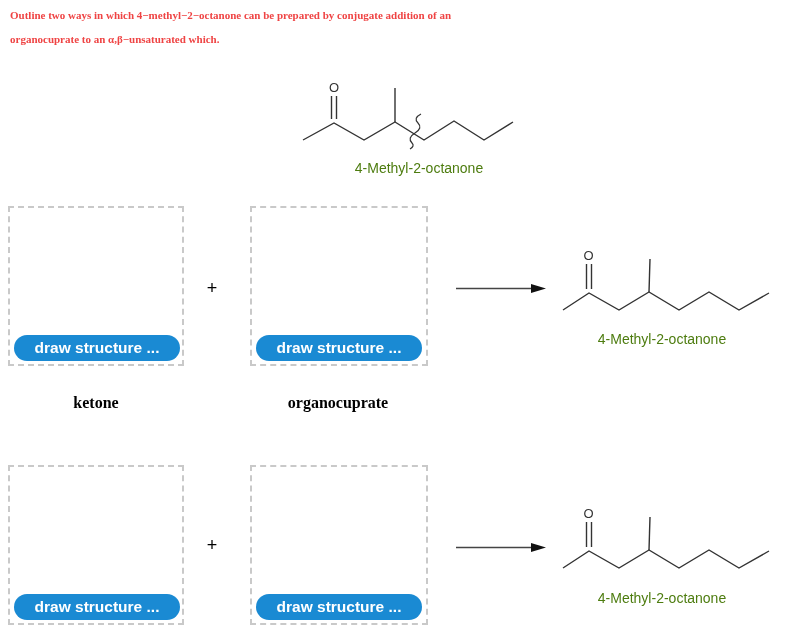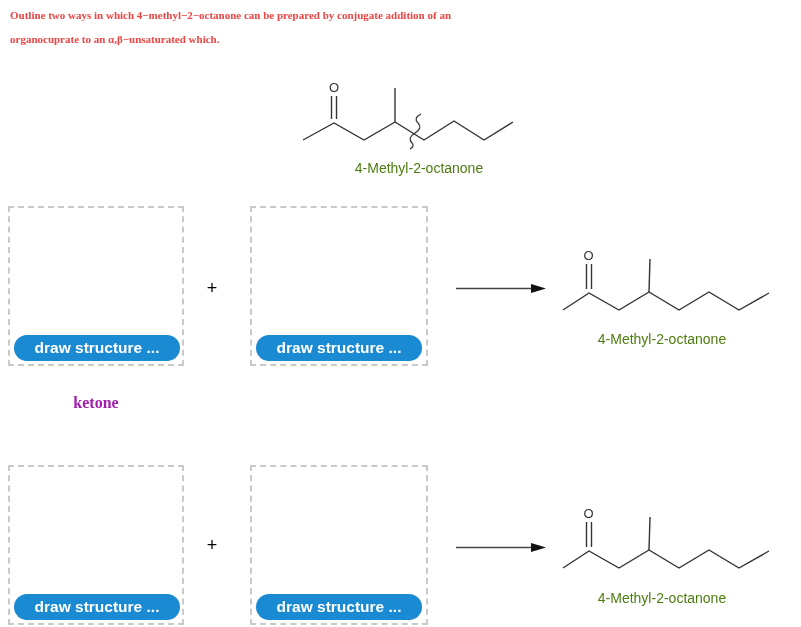--- a/index.html
+++ b/index.html
@@ -36,21 +36,21 @@
     cursor:pointer; padding:0;
   }
   .plus {
     width:24px; text-align:center;
     font-family:"Liberation Sans", sans-serif;
     font-size:18px; font-weight:400; color:#000; line-height:20px;
   }
   .caption {
     font-family:"Liberation Serif", serif;
     font-weight:bold; font-size:16px; line-height:21px;
-    color:#a21caf; text-align:center;
+    color:#000000; text-align:center;
   }
   svg { display:block; }
 </style>
 </head>
 <body>
 
 <div id="page">
 
   <div class="abs title">
     <div>Outline two ways in which 4−methyl−2−octanone can be prepared by conjugate addition of an</div>
@@ -86,20 +86,21 @@
     <text x="32.5" y="15" font-size="13" fill="#333" text-anchor="middle" font-family="Liberation Sans, sans-serif">O</text>
     <line x1="30.5" y1="19" x2="30.5" y2="44" stroke="#333" stroke-width="1.4"></line>
     <line x1="35.5" y1="19" x2="35.5" y2="44" stroke="#333" stroke-width="1.4"></line>
     <path d="M 7,65 L 33,48 L 63,65 L 93,47 L 123,65 L 153,47 L 183,65 L 213,48" fill="none" stroke="#333" stroke-width="1.4"></path>
     <line x1="93" y1="47" x2="94" y2="14" stroke="#333" stroke-width="1.4"></line>
   </svg>
   <div class="abs mol-label" style="left:548px; top:331px; width:228px;">4-Methyl-2-octanone</div>
 
   <div class="abs caption" style="left:8px; top:392px; width:176px;">ketone</div>
   <div class="abs caption" style="left:228px; top:392px; width:220px;">
+    <div>organocuprate</div>
   </div>
 
   <div class="abs draw-box" style="left:8px; top:465px;">
     <button class="draw-btn">draw structure ...</button>
   </div>
 
   <div class="abs plus" style="left:200px; top:535px;">+</div>
 
   <div class="abs draw-box wide" style="left:250px; top:465px;">
     <button class="draw-btn">draw structure ...</button>

